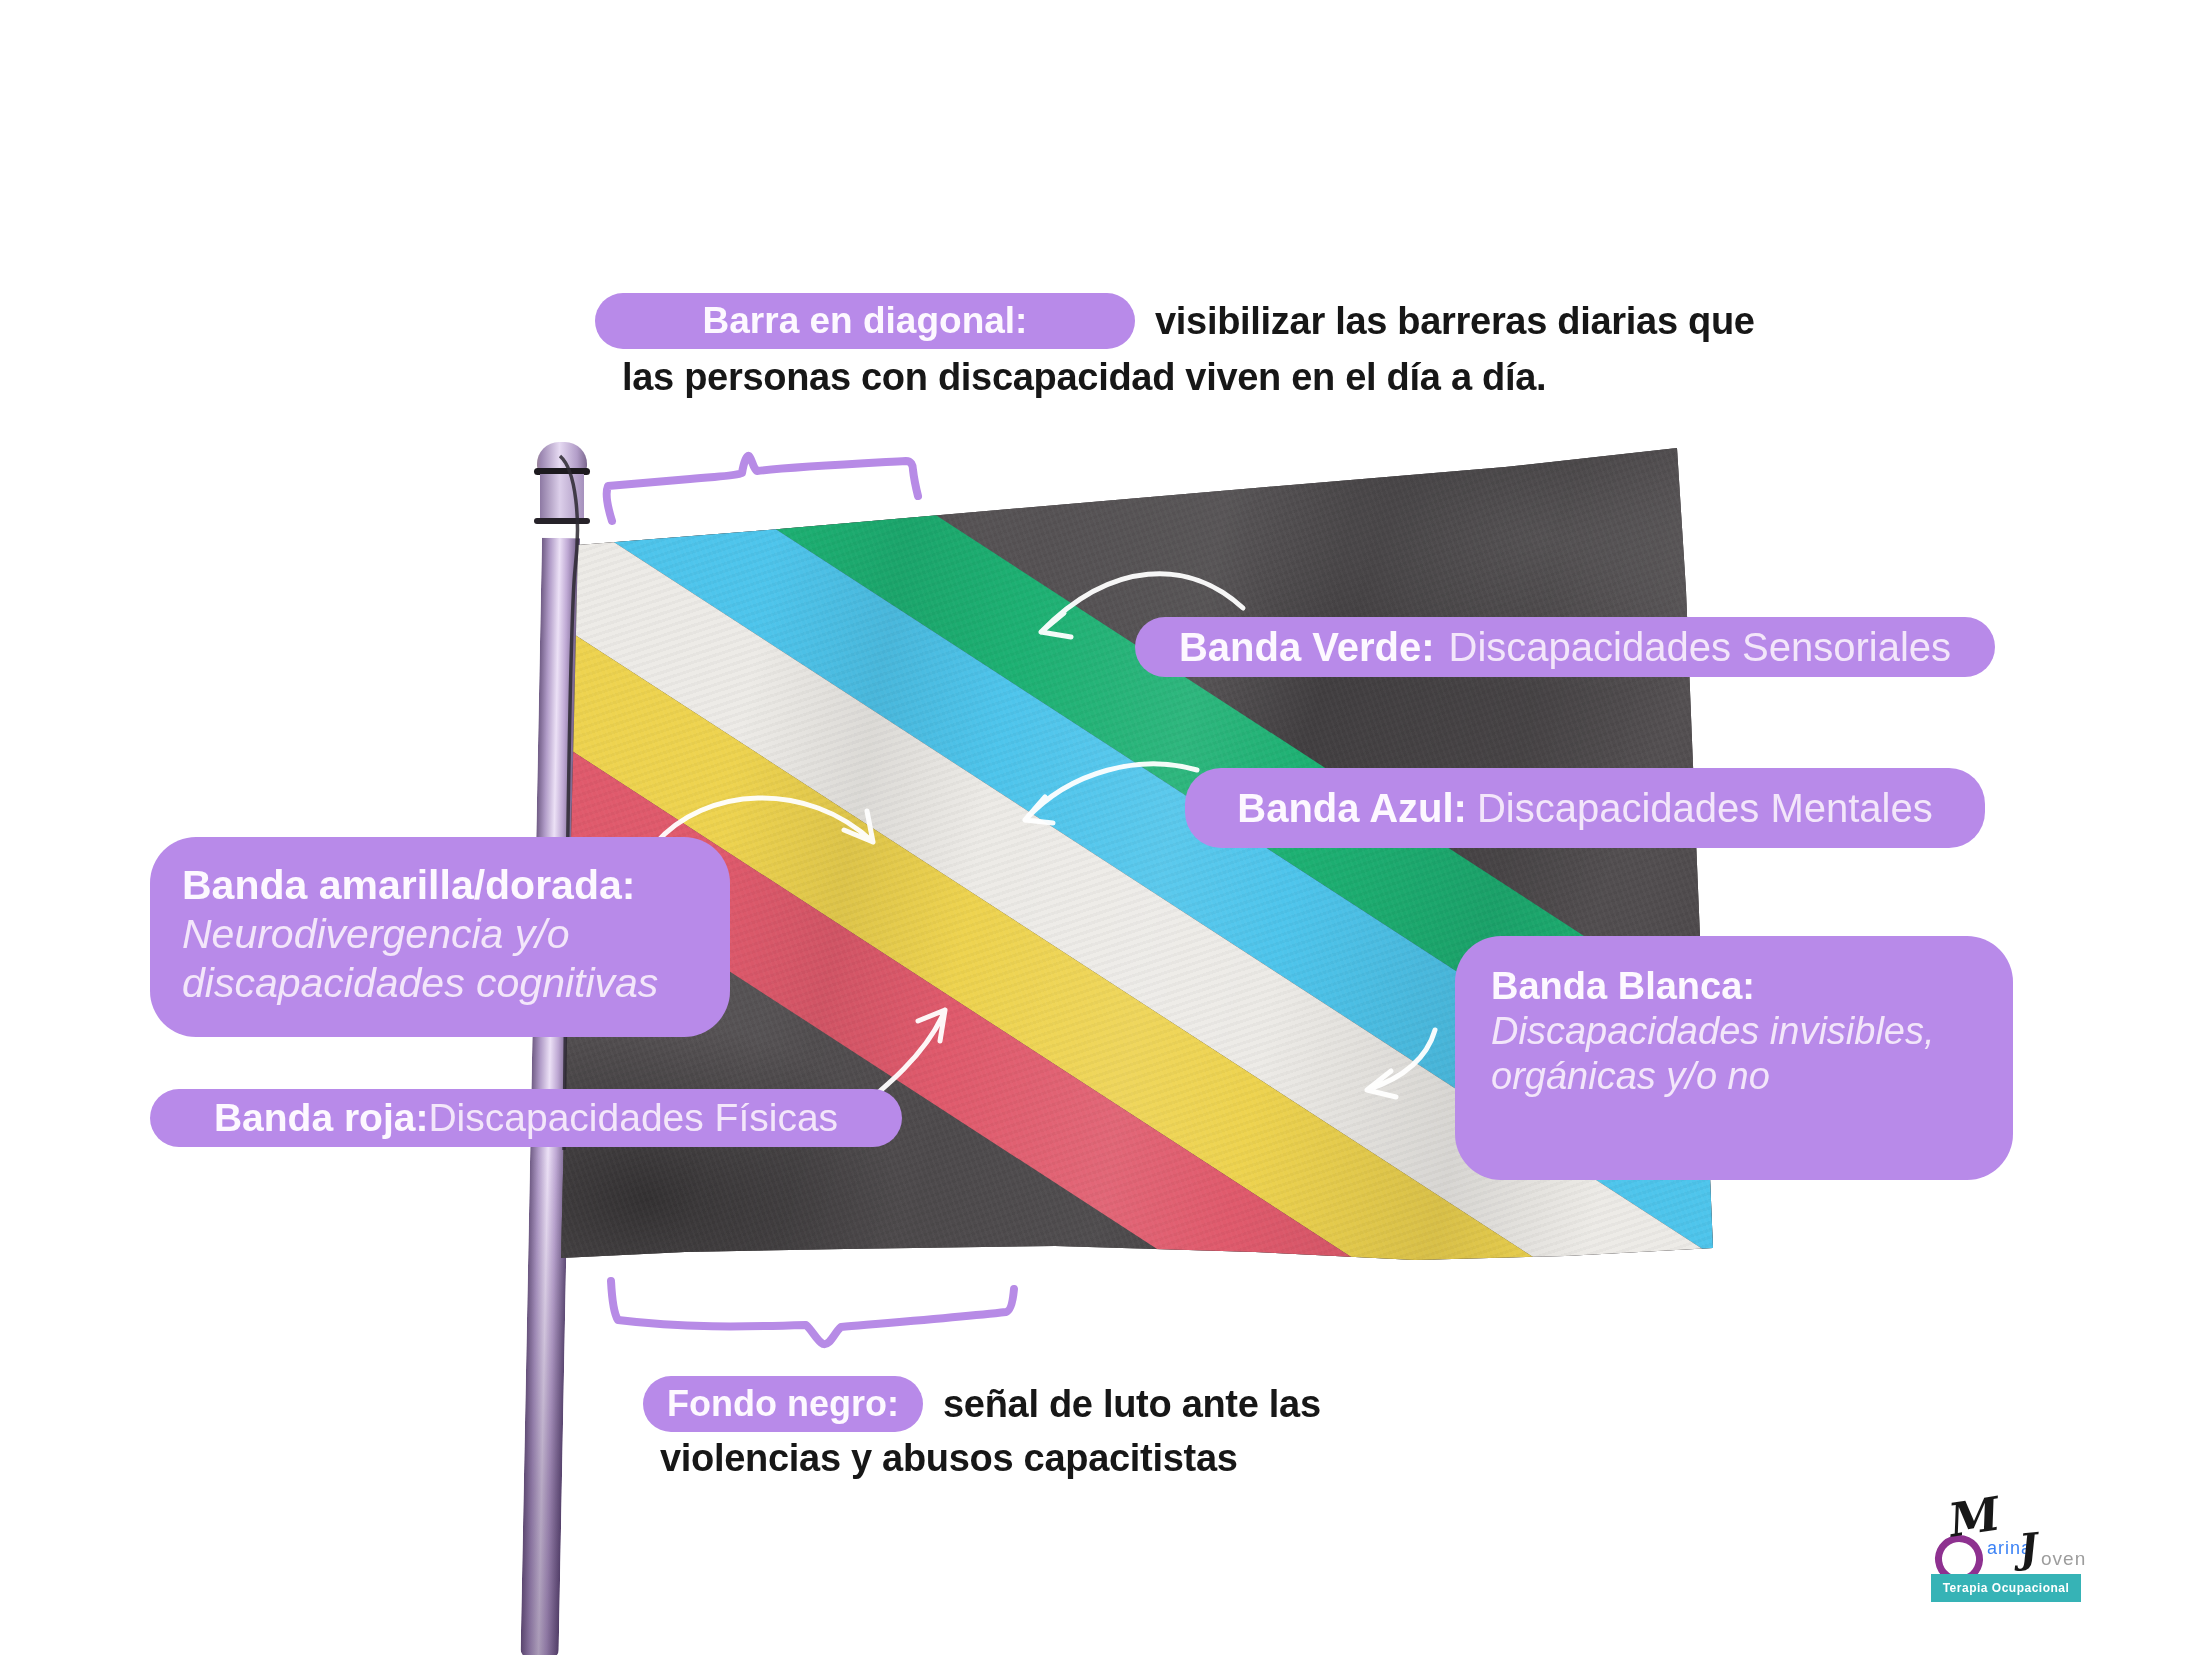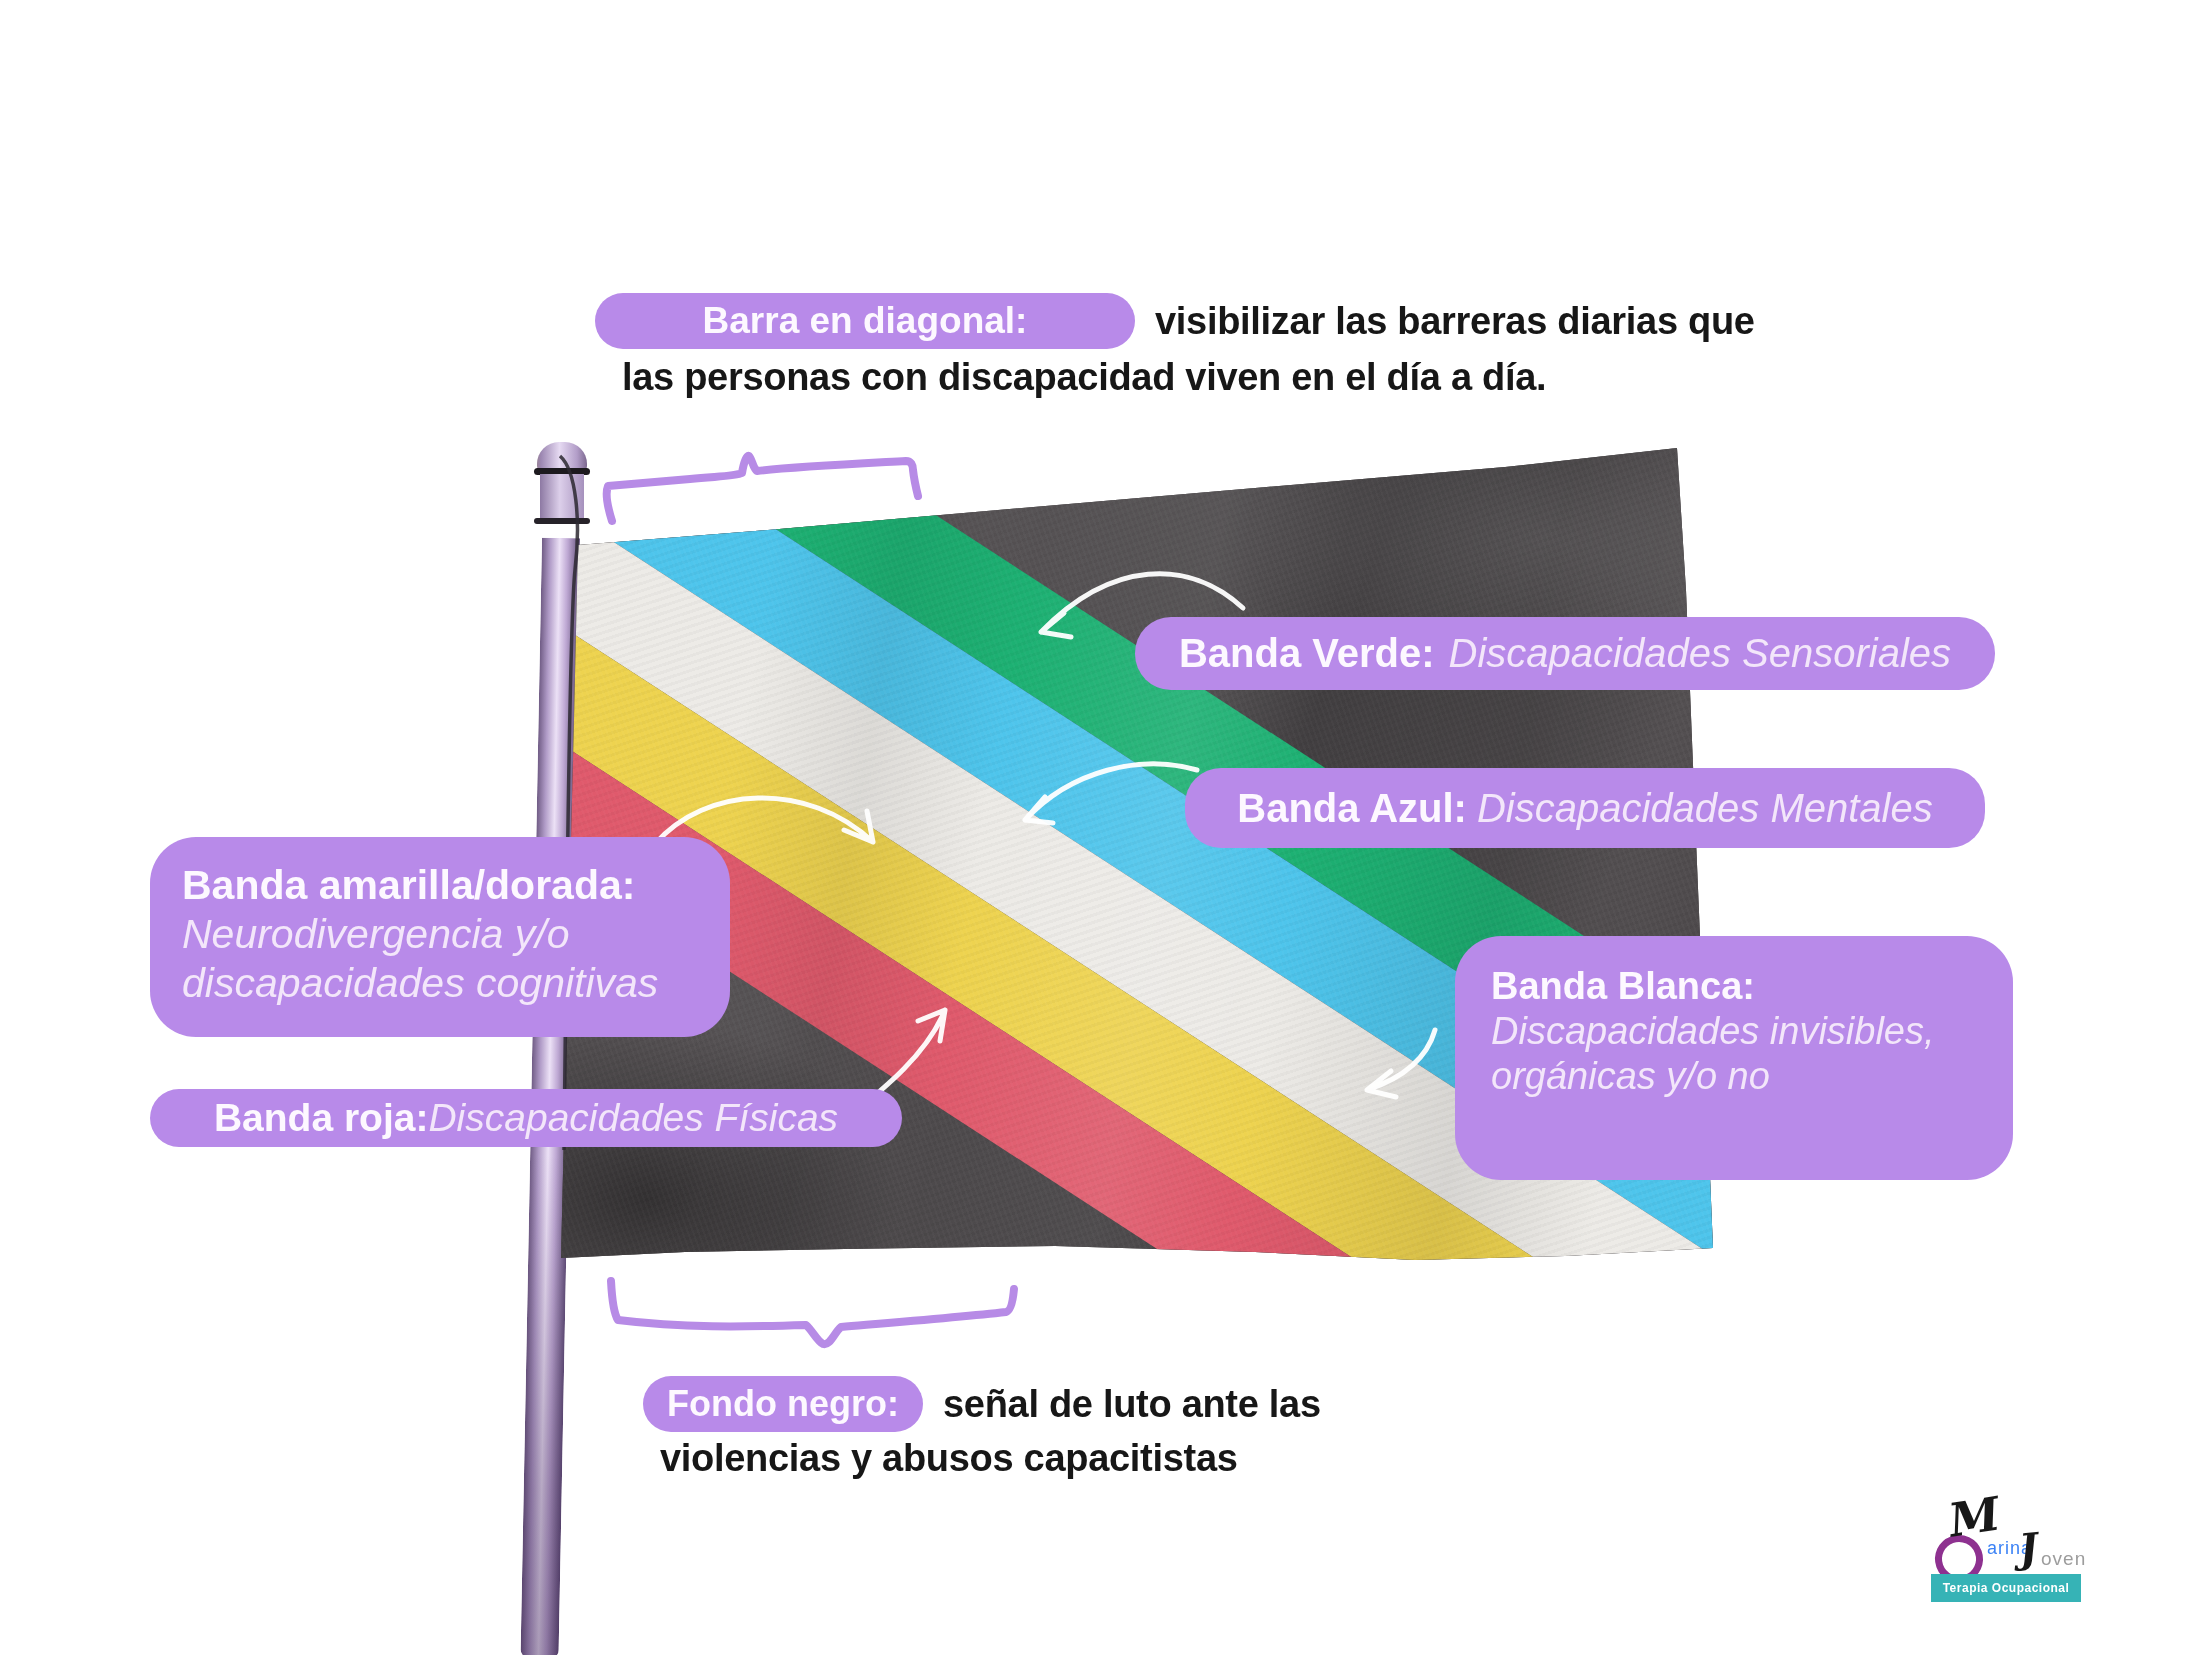--- a/index.html
+++ b/index.html
@@ -17,31 +17,31 @@
   .text-row{position:absolute;display:flex;align-items:center;gap:20px;}
   .black-text{font-size:38px;font-weight:600;color:#171717;letter-spacing:-0.3px;white-space:nowrap;}
 
   
   .pill{
     background:#b88ae9;
     color:#fdf8ff;
     display:flex;align-items:center;justify-content:center;
     font-weight:700;white-space:nowrap;
   }
-  .pill .it{font-style:italic;font-weight:400;color:#f3e6fa;}
+  .pill .it{font-weight:400;color:#f3e6fa;}
   .pbox{
     background:#b88ae9;color:#fdf8ff;position:absolute;
   }
   .pbox .bold-line{font-weight:700;white-space:nowrap;}
   .pbox .it-line{font-style:italic;font-weight:400;color:#f3e6fa;white-space:nowrap;}
 
   #intro-pill{width:540px;height:56px;font-size:37px;border-radius:30px;}
   #fondo-pill{width:280px;height:56px;font-size:36px;border-radius:30px;}
 
-  #pill-verde{left:1135px;top:617px;width:860px;height:73px;font-size:40px;border-radius:36px;gap:14px;}
+  #pill-verde{left:1135px;top:617px;width:860px;height:60px;font-size:40px;border-radius:36px;gap:14px;}
   #pill-azul{left:1185px;top:768px;width:800px;height:80px;font-size:40px;border-radius:36px;gap:10px;}
   #pill-roja{left:150px;top:1089px;width:752px;height:58px;font-size:39px;border-radius:32px;}
 
   #box-amarilla{left:150px;top:837px;width:580px;height:200px;border-radius:46px;
     padding:24px 0 0 32px;font-size:41px;line-height:49px;box-sizing:border-box;}
   #box-blanca{left:1455px;top:936px;width:558px;height:244px;border-radius:46px;
     padding:28px 0 0 36px;font-size:38px;line-height:45px;box-sizing:border-box;}
 
   
   .pole-part{position:absolute;}

